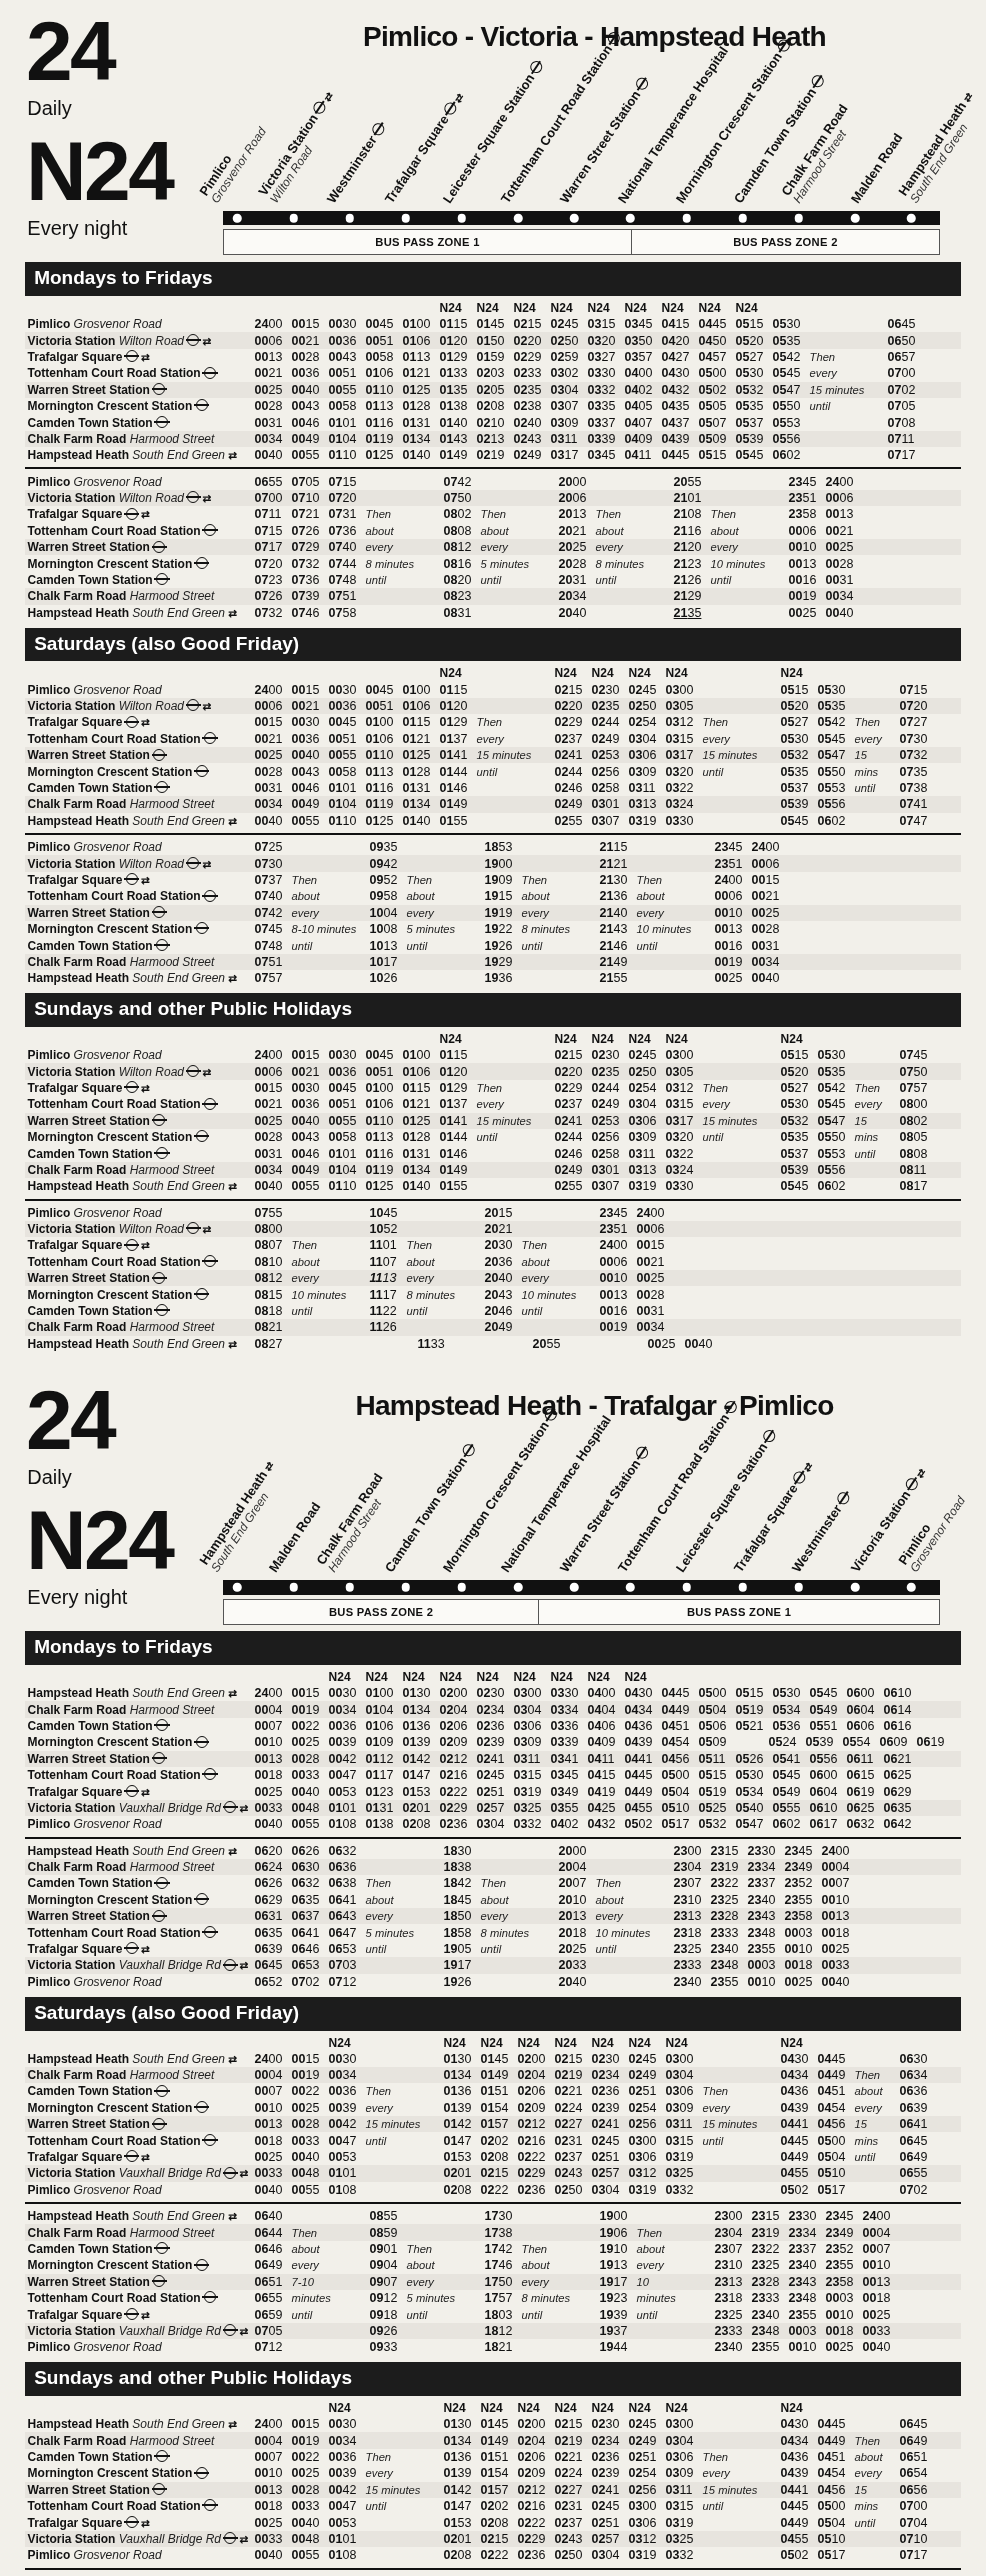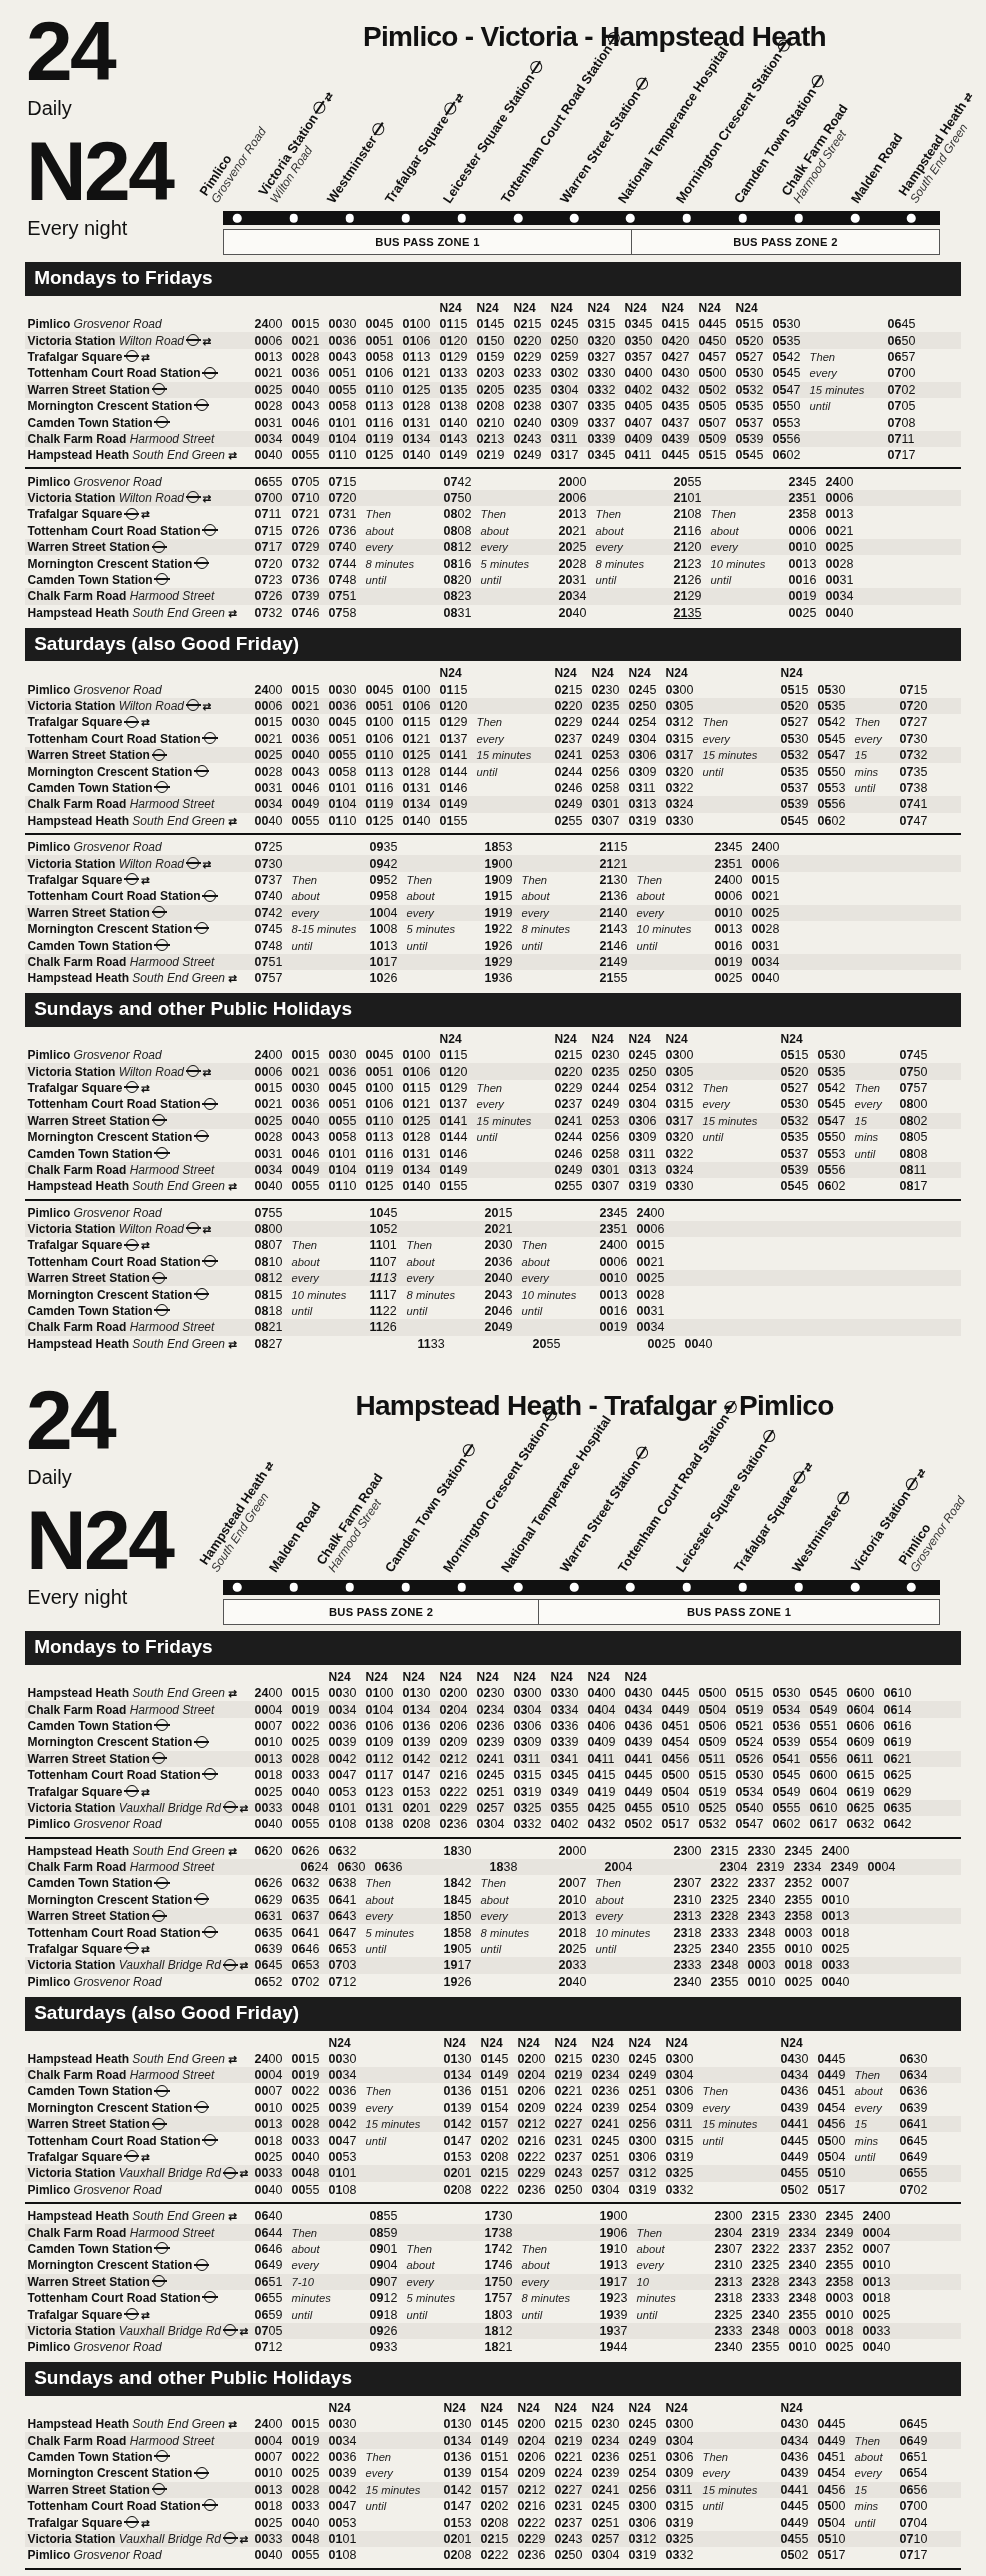--- a/index.html
+++ b/index.html
@@ -714,21 +714,21 @@
             <span class="cell" style="width: 37px; flex-basis: 37px;"><b>19</b>19</span>
             <span class="cell word" style="width: 78px; flex-basis: 78px;">every</span>
             <span class="cell" style="width: 37px; flex-basis: 37px;"><b>21</b>40</span>
             <span class="cell word" style="width: 78px; flex-basis: 78px;">every</span>
             <span class="cell" style="width: 37px; flex-basis: 37px;"><b>00</b>10</span>
             <span class="cell" style="width: 37px; flex-basis: 37px;"><b>00</b>25</span>
           </div>
           <div class="trow">
             <div class="stn"><span class="nm">Mornington Crescent Station</span><span class="lu"></span></div>
             <span class="cell" style="width: 37px; flex-basis: 37px;"><b>07</b>45</span>
-            <span class="cell word" style="width: 78px; flex-basis: 78px;">8-15 minutes</span>
+            <span class="cell word" style="width: 78px; flex-basis: 78px;">8-10 minutes</span>
             <span class="cell" style="width: 37px; flex-basis: 37px;"><b>10</b>08</span>
             <span class="cell word" style="width: 78px; flex-basis: 78px;">5 minutes</span>
             <span class="cell" style="width: 37px; flex-basis: 37px;"><b>19</b>22</span>
             <span class="cell word" style="width: 78px; flex-basis: 78px;">8 minutes</span>
             <span class="cell" style="width: 37px; flex-basis: 37px;"><b>21</b>43</span>
             <span class="cell word" style="width: 78px; flex-basis: 78px;">10 minutes</span>
             <span class="cell" style="width: 37px; flex-basis: 37px;"><b>00</b>13</span>
             <span class="cell" style="width: 37px; flex-basis: 37px;"><b>00</b>28</span>
           </div>
           <div class="trow">
@@ -1216,21 +1216,21 @@
             <span class="cell" style="width: 37px; flex-basis: 37px;"><b>01</b>09</span>
             <span class="cell" style="width: 37px; flex-basis: 37px;"><b>01</b>39</span>
             <span class="cell" style="width: 37px; flex-basis: 37px;"><b>02</b>09</span>
             <span class="cell" style="width: 37px; flex-basis: 37px;"><b>02</b>39</span>
             <span class="cell" style="width: 37px; flex-basis: 37px;"><b>03</b>09</span>
             <span class="cell" style="width: 37px; flex-basis: 37px;"><b>03</b>39</span>
             <span class="cell" style="width: 37px; flex-basis: 37px;"><b>04</b>09</span>
             <span class="cell" style="width: 37px; flex-basis: 37px;"><b>04</b>39</span>
             <span class="cell" style="width: 37px; flex-basis: 37px;"><b>04</b>54</span>
             <span class="cell" style="width: 37px; flex-basis: 37px;"><b>05</b>09</span>
-            <span class="cell" style="width: 37px; flex-basis: 37px;"><b>05</b>24</span>
+            <span class="cell" style="width: 37px; flex-basis: 37px; margin-left: 33px;"><b>05</b>24</span>
             <span class="cell" style="width: 37px; flex-basis: 37px;"><b>05</b>39</span>
             <span class="cell" style="width: 37px; flex-basis: 37px;"><b>05</b>54</span>
             <span class="cell" style="width: 37px; flex-basis: 37px;"><b>06</b>09</span>
             <span class="cell" style="width: 37px; flex-basis: 37px;"><b>06</b>19</span>
           </div>
           <div class="trow shade">
             <div class="stn"><span class="nm">Warren Street Station</span><span class="lu"></span></div>
             <span class="cell" style="width: 37px; flex-basis: 37px;"><b>00</b>13</span>
             <span class="cell" style="width: 37px; flex-basis: 37px;"><b>00</b>28</span>
             <span class="cell" style="width: 37px; flex-basis: 37px;"><b>00</b>42</span>
@@ -1348,21 +1348,21 @@
             <span class="cell" style="width: 37px; flex-basis: 37px;"><b>20</b>00</span>
             <span class="cell word" style="width: 78px; flex-basis: 78px;"></span>
             <span class="cell" style="width: 37px; flex-basis: 37px;"><b>23</b>00</span>
             <span class="cell" style="width: 37px; flex-basis: 37px;"><b>23</b>15</span>
             <span class="cell" style="width: 37px; flex-basis: 37px;"><b>23</b>30</span>
             <span class="cell" style="width: 37px; flex-basis: 37px;"><b>23</b>45</span>
             <span class="cell" style="width: 37px; flex-basis: 37px;"><b>24</b>00</span>
           </div>
           <div class="trow shade">
             <div class="stn"><span class="nm">Chalk Farm Road</span><span class="sb"> Harmood Street</span></div>
-            <span class="cell" style="width: 37px; flex-basis: 37px; margin-left: 46px;"><b>06</b>24</span>
+            <span class="cell" style="width: 37px; flex-basis: 37px;"><b>06</b>24</span>
             <span class="cell" style="width: 37px; flex-basis: 37px;"><b>06</b>30</span>
             <span class="cell" style="width: 37px; flex-basis: 37px;"><b>06</b>36</span>
             <span class="cell word" style="width: 78px; flex-basis: 78px;"></span>
             <span class="cell" style="width: 37px; flex-basis: 37px;"><b>18</b>38</span>
             <span class="cell word" style="width: 78px; flex-basis: 78px;"></span>
             <span class="cell" style="width: 37px; flex-basis: 37px;"><b>20</b>04</span>
             <span class="cell word" style="width: 78px; flex-basis: 78px;"></span>
             <span class="cell" style="width: 37px; flex-basis: 37px;"><b>23</b>04</span>
             <span class="cell" style="width: 37px; flex-basis: 37px;"><b>23</b>19</span>
             <span class="cell" style="width: 37px; flex-basis: 37px;"><b>23</b>34</span>

